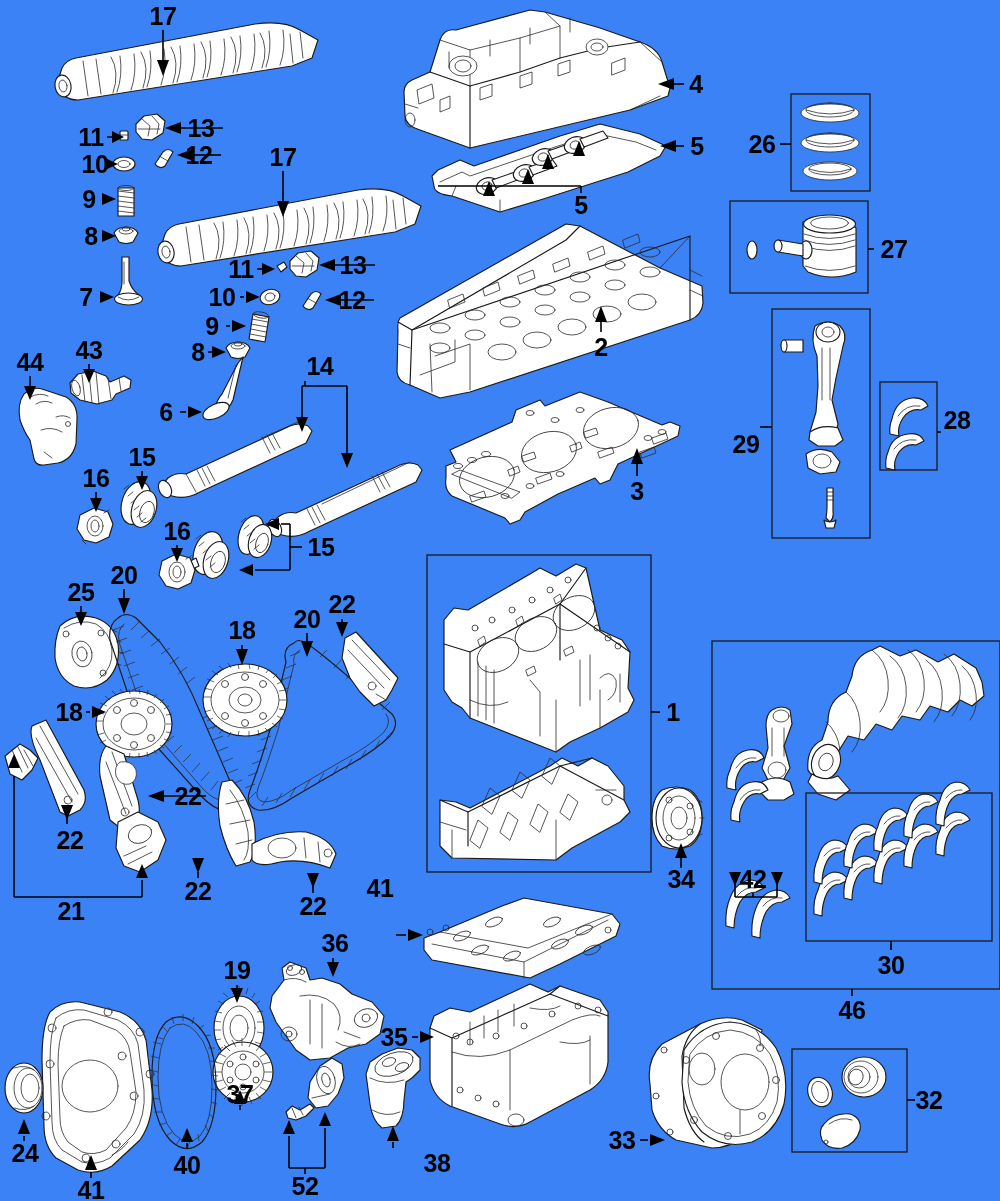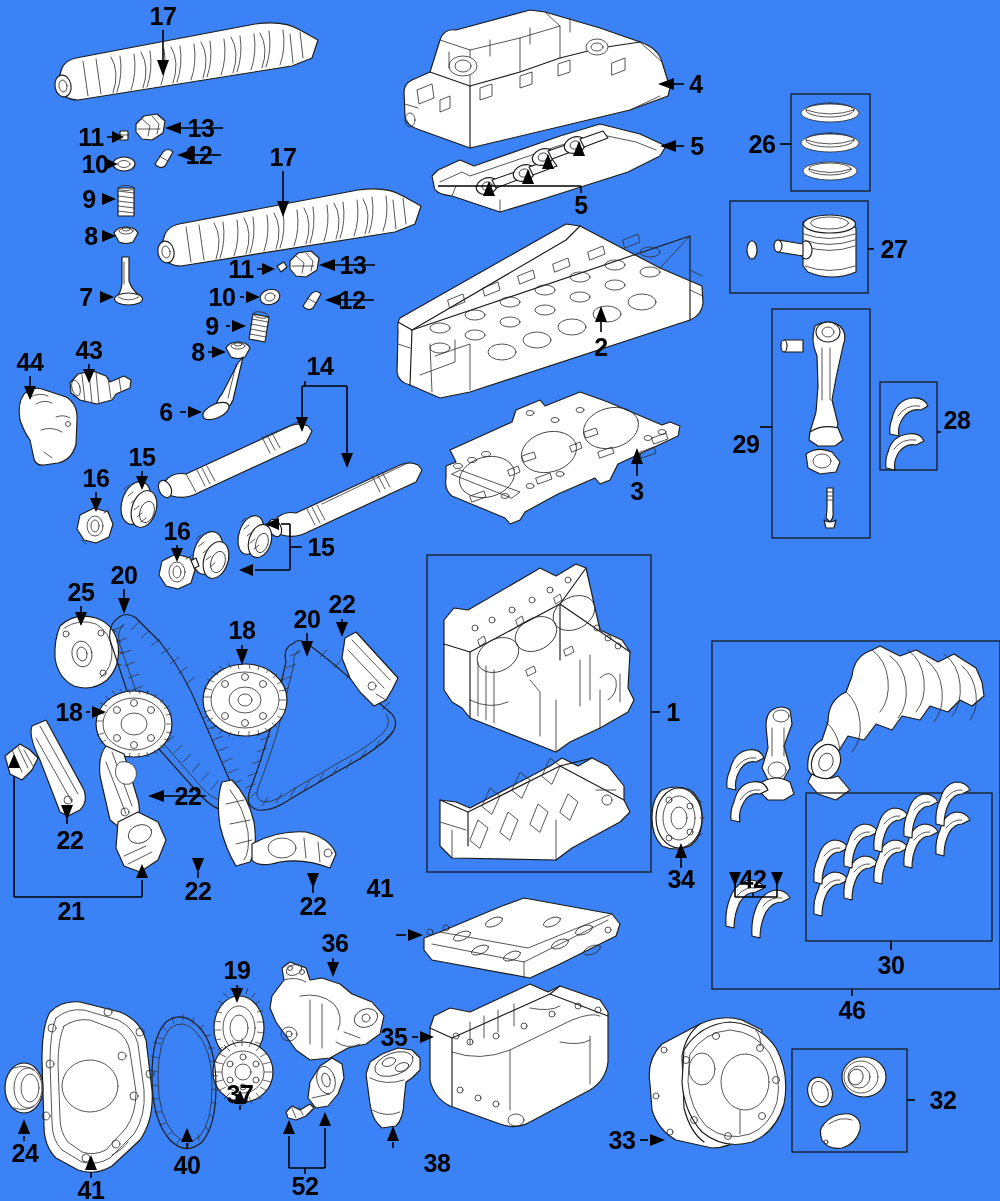--- a/index.html
+++ b/index.html
@@ -1426,15 +1426,15 @@
 <div class="label" style="left:335px; top:943px;">36</div>
 <div class="label" style="left:237px; top:970px;">19</div>
 <div class="label" style="left:394px; top:1037px;">35</div>
 <div class="label" style="left:240px; top:1072px;margin-top:22px;">37</div>
 <div class="label" style="left:187px; top:1165px;">40</div>
 <div class="label" style="left:305px; top:1186px;">52</div>
 <div class="label" style="left:393px; top:1163px;margin-left:44px;">38</div>
 <div class="label" style="left:91px;  top:1190px;">41</div>
 <div class="label" style="left:25px;  top:1153px;">24</div>
 <div class="label" style="left:622px; top:1140px;">33</div>
-<div class="label" style="left:929px; top:1100px;margin-left:14px;">32</div>
+<div class="label" style="left:929px; top:1100px;">32</div>
 
 </div>
 
 </body></html>

